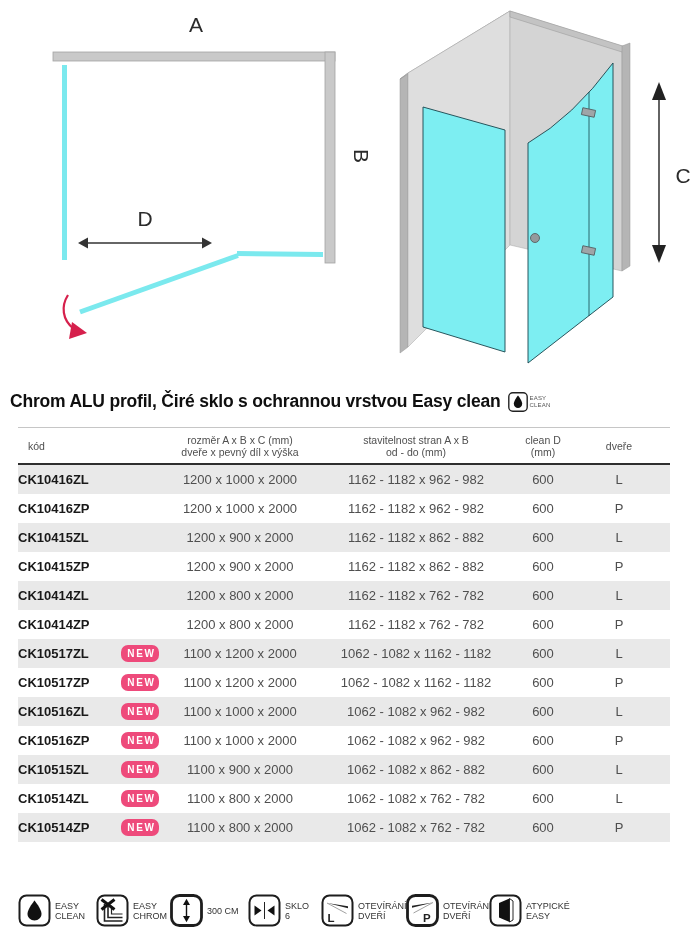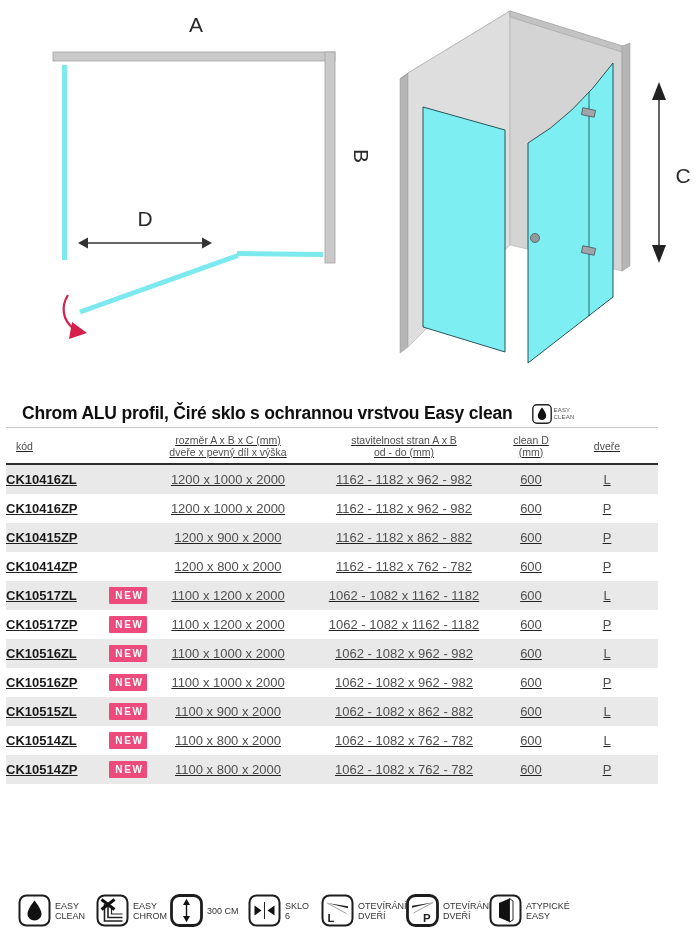--- a/index.html
+++ b/index.html
@@ -7,34 +7,34 @@
         font-family:"Liberation Sans",sans-serif;color:#222;}
 
   
   .diag{position:absolute;}
   #plan-svg{left:35px;top:8px;}
   #iso-svg{left:395px;top:5px;}
   .dim-letter{font-family:"Liberation Sans",sans-serif;font-size:21px;fill:#2b2b2b;}
 
   
   .title-row{position:absolute;left:10px;top:391px;display:flex;align-items:center;gap:7px;}
-  .title-row h1{margin:12px;font-size:17.5px;font-weight:bold;color:#0f0f0f;letter-spacing:-0.2px;}
+  .title-row h1{margin:0;font-size:17.5px;font-weight:bold;color:#0f0f0f;letter-spacing:-0.2px;}
   .mini-badge{display:flex;align-items:center;gap:2px;}
   .mini-badge .mb-lines{font-size:6px;line-height:6.5px;color:#555;letter-spacing:.2px;}
 
   
-  table.spec{position:absolute;left:6px;top:427px;width:652px;border-collapse:collapse;table-layout:fixed;text-decoration:underline;}
+  table.spec{position:absolute;left:18px;top:427px;width:652px;border-collapse:collapse;table-layout:fixed;}
   table.spec thead th{height:31px;font-weight:normal;font-size:10.5px;line-height:12px;color:#4f4f4f;
         border-top:1px solid #c6c6c6;border-bottom:2px solid #2e2e2e;vertical-align:middle;padding:2px 0;}
   table.spec thead th.h-code{text-align:left;padding-left:10px;}
   table.spec tbody td{height:29px;font-size:13px;color:#4f4f4f;text-align:center;padding:0;vertical-align:middle;}
   table.spec tbody td.cell-code{text-align:left;font-weight:bold;color:#191919;}
   table.spec tbody tr:nth-child(odd){background:#e9e9e9;}
   .badge-new{display:inline-block;background:#ee4a7b;color:#fff;font-size:10px;font-weight:bold;
-        letter-spacing:1.8px;line-height:1;padding:4px 3px 3px 6px;border-radius:1px;}
+        letter-spacing:1.8px;line-height:1;padding:4px 3px 3px 6px;border-radius:7px;}
 
   
   .legend-item{position:absolute;top:894px;display:flex;align-items:center;}
   .legend-item .lg-label{margin-left:4px;font-size:9px;line-height:10px;color:#333;white-space:nowrap;}
   .lg-icon{flex:0 0 auto;}
 </style>
 </head>
 <body>
 
 <div class="page">
@@ -136,26 +136,42 @@
         </tr>
         <tr>
           <td class="cell-code">CK10416ZP</td>
           <td class="cell-new"></td>
           <td class="cell-size">1200 x 1000 x 2000</td>
           <td class="cell-adjust">1162 - 1182 x 962 - 982</td>
           <td class="cell-entry">600</td>
           <td class="cell-door">P</td>
         </tr>
         <tr>
-          <td class="cell-code">CK10415ZP</td>
+          <td class="cell-code">CK10415ZL</td>
           <td class="cell-new"></td>
           <td class="cell-size">1200 x 900 x 2000</td>
           <td class="cell-adjust">1162 - 1182 x 862 - 882</td>
           <td class="cell-entry">600</td>
-          <td class="cell-door">P</td>
+          <td class="cell-door">L</td>
+        </tr>
+        <tr>
+          <td class="cell-code">CK10415ZP</td>
+          <td class="cell-new"></td>
+          <td class="cell-size">1200 x 900 x 2000</td>
+          <td class="cell-adjust">1162 - 1182 x 862 - 882</td>
+          <td class="cell-entry">600</td>
+          <td class="cell-door">P</td>
+        </tr>
+        <tr>
+          <td class="cell-code">CK10414ZL</td>
+          <td class="cell-new"></td>
+          <td class="cell-size">1200 x 800 x 2000</td>
+          <td class="cell-adjust">1162 - 1182 x 762 - 782</td>
+          <td class="cell-entry">600</td>
+          <td class="cell-door">L</td>
         </tr>
         <tr>
           <td class="cell-code">CK10414ZP</td>
           <td class="cell-new"></td>
           <td class="cell-size">1200 x 800 x 2000</td>
           <td class="cell-adjust">1162 - 1182 x 762 - 782</td>
           <td class="cell-entry">600</td>
           <td class="cell-door">P</td>
         </tr>
         <tr>

